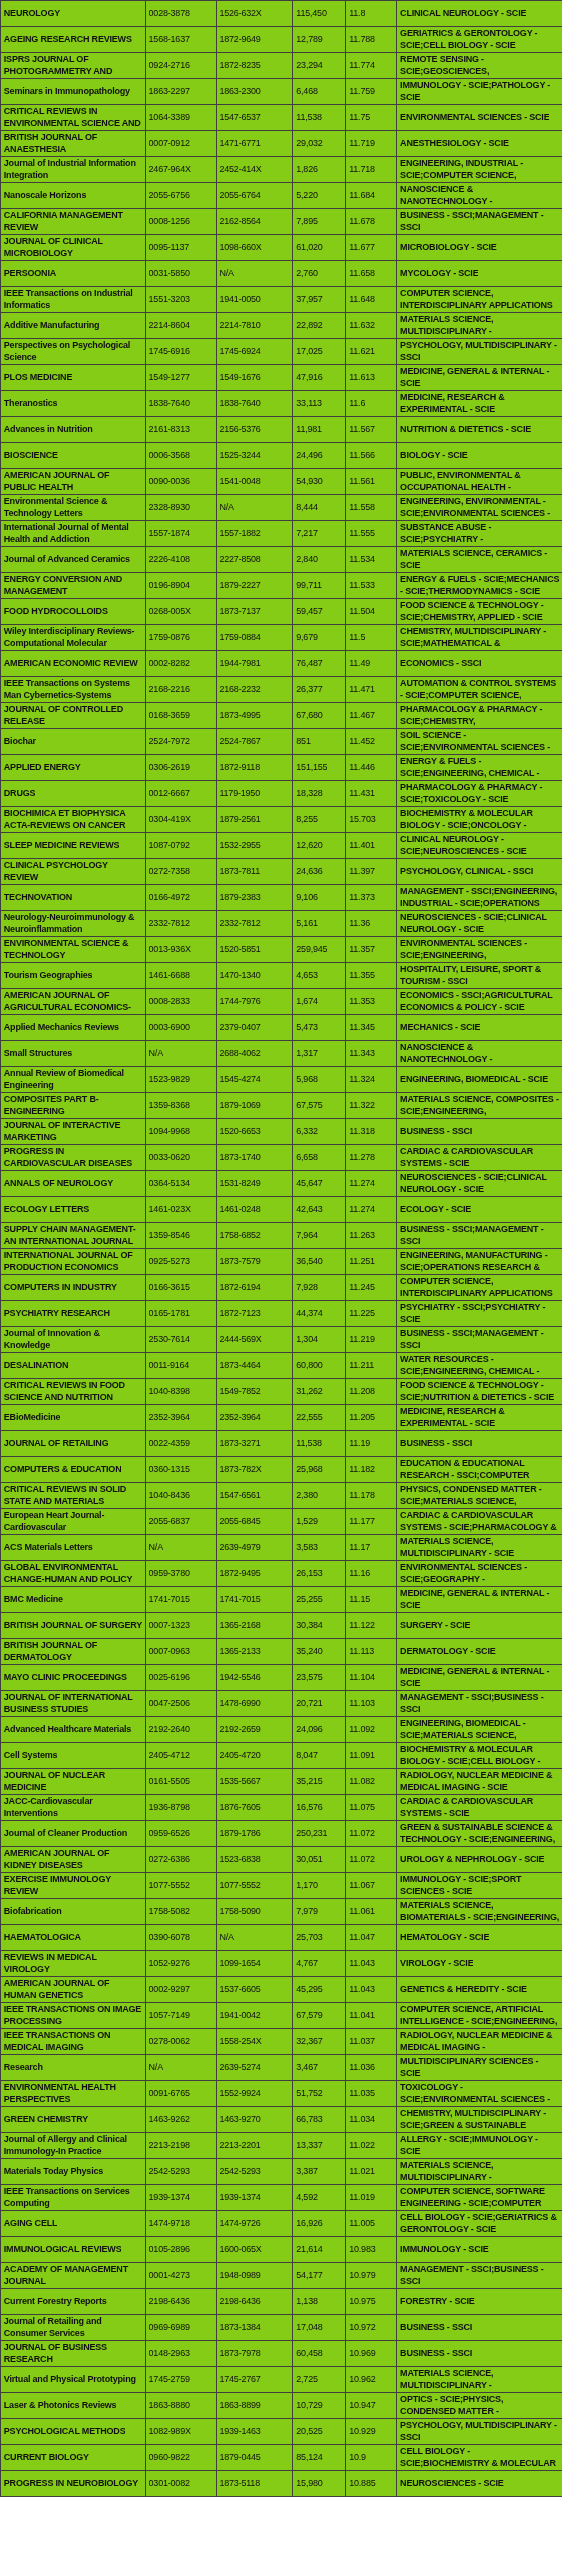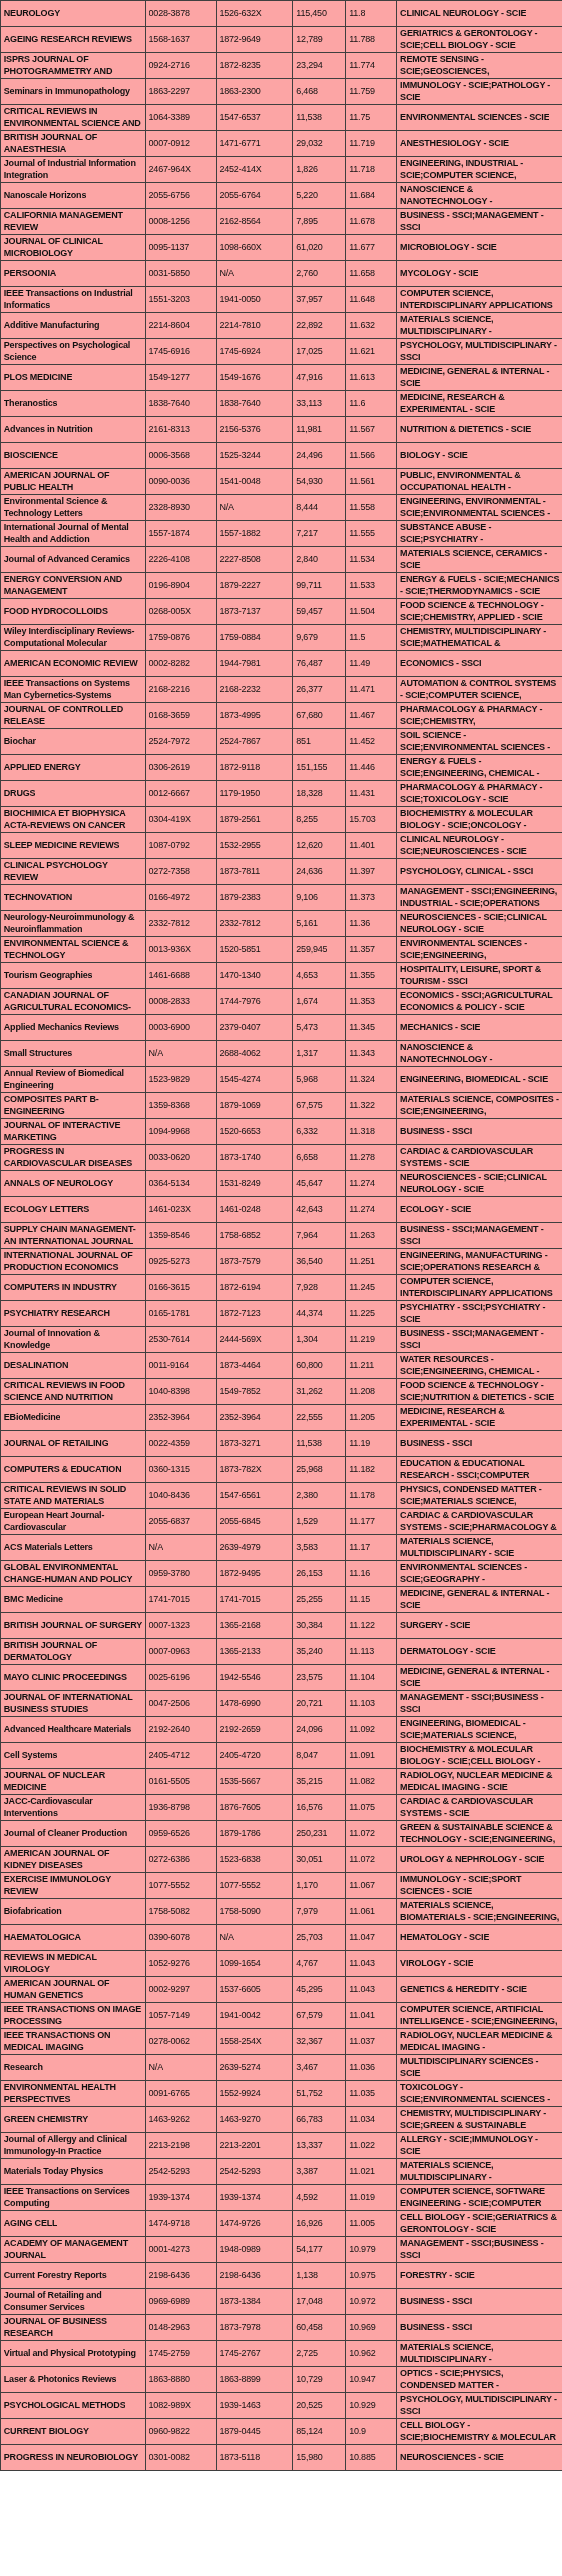--- a/index.html
+++ b/index.html
@@ -10,21 +10,21 @@
   body {
     width: 563px;
     font-family: "Liberation Sans", "DejaVu Sans", sans-serif;
     color: #111111;
   }
   .table {
     width: 563px;
     border-top: 0.9px solid #3f3f3f;
     border-left: 0.9px solid #3f3f3f;
     box-sizing: border-box;
-    background: #fca5a5;
+    background: #84cc16;
   }
   .row {
     display: flex;
     height: 26px;
     box-sizing: border-box;
     border-bottom: 0.9px solid #3f3f3f;
     overflow: hidden;
   }
   .cell {
     box-sizing: border-box;
@@ -810,21 +810,21 @@
       </div>
       <div class="cell c4">
         <span class="txt">11.355</span>
       </div>
       <div class="cell c5">
         <span class="txt">HOSPITALITY, LEISURE, SPORT &amp; TOURISM - SSCI</span>
       </div>
     </div>
     <div class="row">
       <div class="cell c0">
-        <span class="txt">CANADIAN JOURNAL OF AGRICULTURAL ECONOMICS-</span>
+        <span class="txt">AMERICAN JOURNAL OF AGRICULTURAL ECONOMICS-</span>
       </div>
       <div class="cell c1">
         <span class="txt">0008-2833</span>
       </div>
       <div class="cell c2">
         <span class="txt">1744-7976</span>
       </div>
       <div class="cell c3">
         <span class="txt">1,674</span>
       </div>
@@ -1766,20 +1766,40 @@
         <span class="txt">1474-9726</span>
       </div>
       <div class="cell c3">
         <span class="txt">16,926</span>
       </div>
       <div class="cell c4">
         <span class="txt">11.005</span>
       </div>
       <div class="cell c5">
         <span class="txt">CELL BIOLOGY - SCIE;GERIATRICS &amp; GERONTOLOGY - SCIE</span>
+      </div>
+    </div>
+    <div class="row">
+      <div class="cell c0">
+        <span class="txt">IMMUNOLOGICAL REVIEWS</span>
+      </div>
+      <div class="cell c1">
+        <span class="txt">0105-2896</span>
+      </div>
+      <div class="cell c2">
+        <span class="txt">1600-065X</span>
+      </div>
+      <div class="cell c3">
+        <span class="txt">21,614</span>
+      </div>
+      <div class="cell c4">
+        <span class="txt">10.983</span>
+      </div>
+      <div class="cell c5">
+        <span class="txt">IMMUNOLOGY - SCIE</span>
       </div>
     </div>
     <div class="row">
       <div class="cell c0">
         <span class="txt">ACADEMY OF MANAGEMENT JOURNAL</span>
       </div>
       <div class="cell c1">
         <span class="txt">0001-4273</span>
       </div>
       <div class="cell c2">

